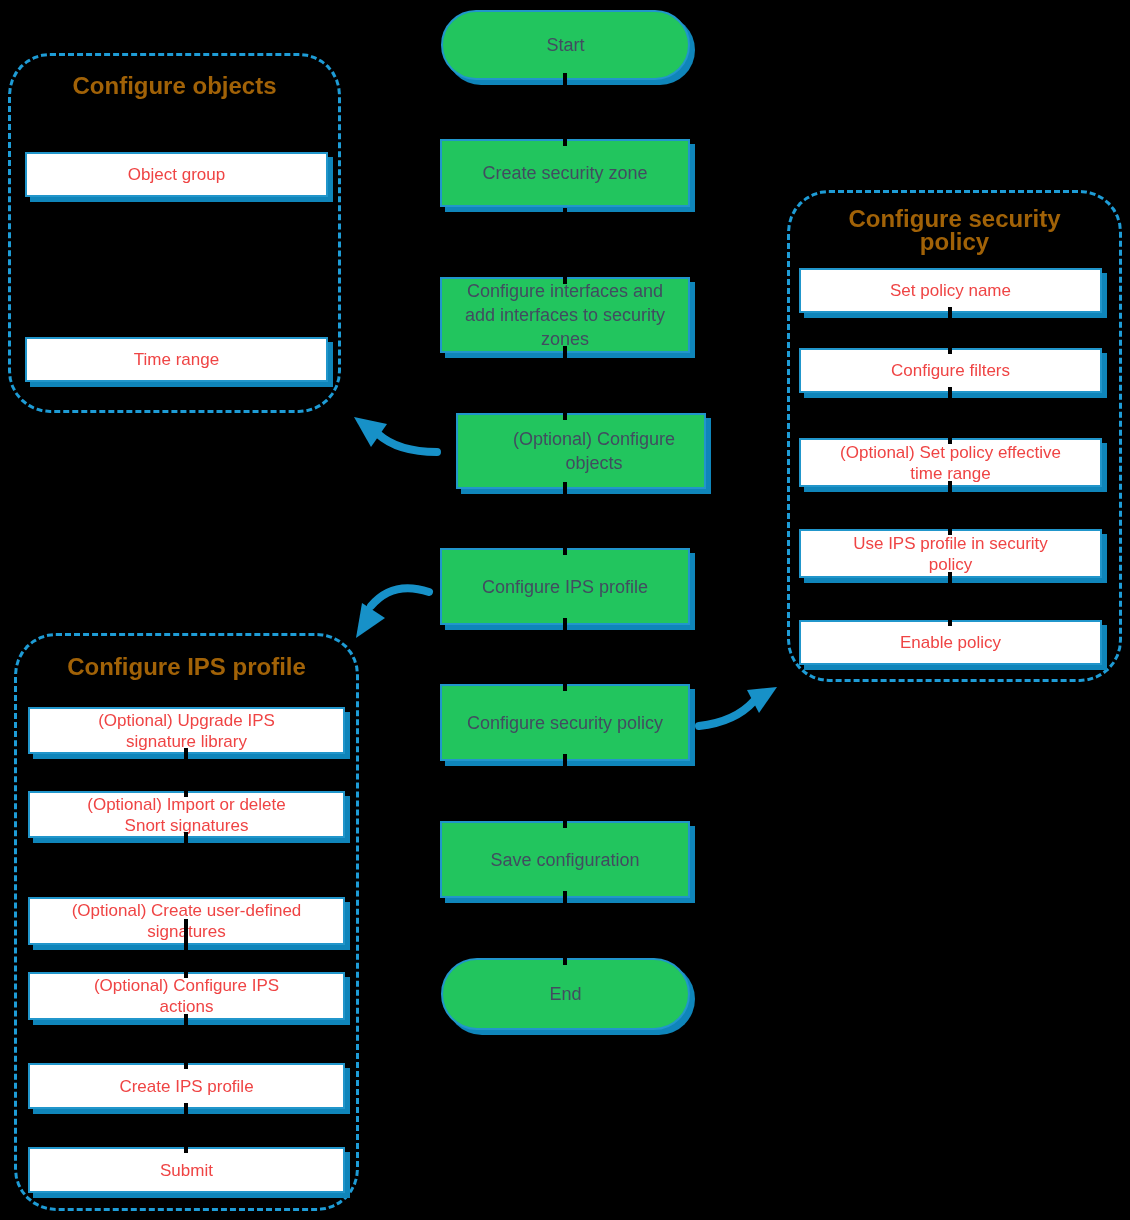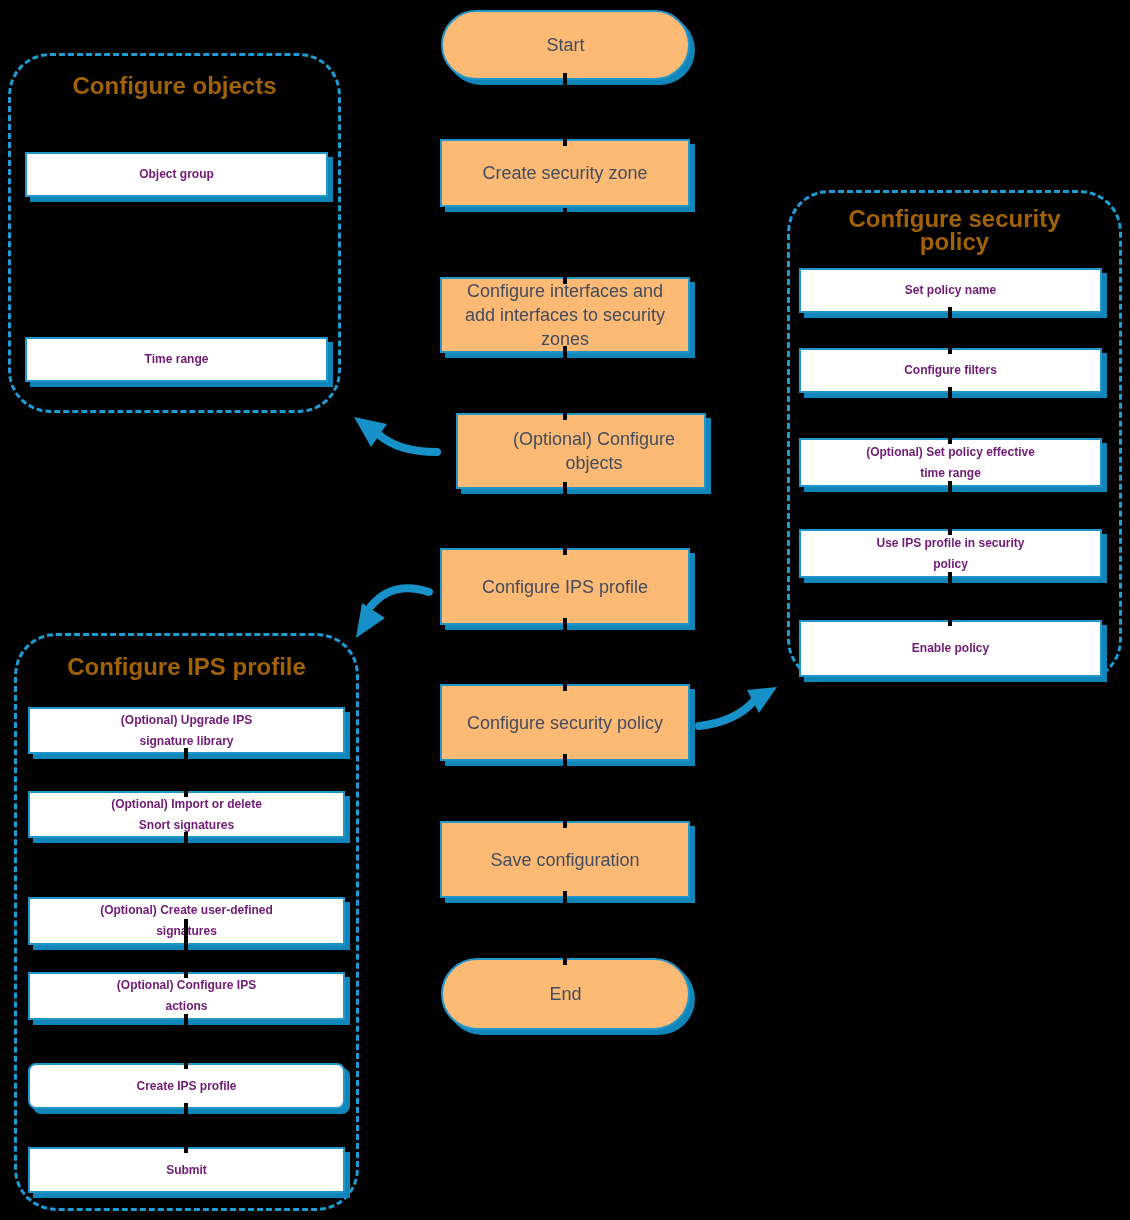--- a/index.html
+++ b/index.html
@@ -7,45 +7,44 @@
     position:relative;
     width:1130px;height:1220px;
     background:#000;
     font-family:"Liberation Sans","DejaVu Sans",sans-serif;
     overflow:hidden;
   }
   
   .node{
     position:absolute;
     box-sizing:border-box;
-    background:#fdba74;
+    background:#22c55e;
     border:2px solid #2196cb;
     box-shadow:5px 5px 0 #0f85ba;
     display:flex;align-items:center;justify-content:center;
     text-align:center;
     color:#424c60;
     font-size:18px;line-height:24px;
     white-space:pre-line;
     z-index:2;
   }
   .terminator{border-radius:36px;border-width:2.5px;}
   
   .gnode{
     position:absolute;
     box-sizing:border-box;
     background:#ffffff;
     border:2px solid #2196cb;
     box-shadow:5px 5px 0 #0f85ba;
     display:flex;align-items:center;justify-content:center;
     text-align:center;
-    color:#701a75;
-    font-size:12px;line-height:21px;
+    color:#ef4444;
+    font-size:17px;line-height:21px;
     white-space:pre-line;
     z-index:2;
-    font-weight:bold;
   }
   .group{
     position:absolute;
     box-sizing:border-box;
     border:3px dashed #1e9cd6;
     border-radius:42px;
     z-index:1;
   }
   .gtitle{
     position:absolute;
@@ -81,39 +80,39 @@
   <div class="group" style="left:14px;top:633px;width:345px;height:578px;"></div>
   <div class="gtitle" style="left:14px;top:655px;width:345px;">Configure IPS profile</div>
   <div class="gnode" style="left:28px;top:707px;width:317px;height:47px;">(Optional) Upgrade IPS
 signature library</div>
   <div class="gnode" style="left:28px;top:791px;width:317px;height:47px;">(Optional) Import  or delete
 Snort signatures</div>
   <div class="gnode" style="left:28px;top:877px;width:317px;height:48px;margin-top:20px;">(Optional) Create user-defined
 signatures</div>
   <div class="gnode" style="left:28px;top:972px;width:317px;height:48px;">(Optional) Configure IPS
 actions</div>
-  <div class="gnode" style="left:28px;top:1063px;width:317px;height:46px;border-radius:8px;">Create IPS profile</div>
+  <div class="gnode" style="left:28px;top:1063px;width:317px;height:46px;">Create IPS profile</div>
   <div class="gnode" style="left:28px;top:1147px;width:317px;height:46px;">Submit</div>
 
   <div class="conn" style="left:184px;top:748px;height:49px;"></div>
   <div class="conn" style="left:184px;top:832px;height:51px;"></div>
   <div class="conn" style="left:184px;top:919px;height:59px;"></div>
   <div class="conn" style="left:184px;top:1014px;height:55px;"></div>
   <div class="conn" style="left:184px;top:1103px;height:50px;"></div>
 
   <div class="group" style="left:787px;top:190px;width:335px;height:492px;"></div>
   <div class="gtitle" style="left:787px;top:207px;width:335px;">Configure security
 policy</div>
   <div class="gnode" style="left:799px;top:268px;width:303px;height:45px;">Set policy name</div>
   <div class="gnode" style="left:799px;top:348px;width:303px;height:45px;">Configure filters</div>
   <div class="gnode" style="left:799px;top:438px;width:303px;height:49px;">(Optional) Set policy effective
 time range</div>
   <div class="gnode" style="left:799px;top:529px;width:303px;height:49px;">Use IPS profile in security
 policy</div>
-  <div class="gnode" style="left:799px;top:620px;width:303px;height:57px;">Enable policy</div>
+  <div class="gnode" style="left:799px;top:620px;width:303px;height:45px;">Enable policy</div>
 
   <div class="conn" style="left:948px;top:307px;height:47px;"></div>
   <div class="conn" style="left:948px;top:387px;height:57px;"></div>
   <div class="conn" style="left:948px;top:481px;height:54px;"></div>
   <div class="conn" style="left:948px;top:572px;height:54px;"></div>
 
   <div class="node terminator" style="left:441px;top:10px;width:249px;height:70px;">Start</div>
   <div class="node" style="left:440px;top:139px;width:250px;height:68px;">Create security zone</div>
   <div class="node" style="left:440px;top:277px;width:250px;height:76px;">Configure interfaces and
 add interfaces to security

